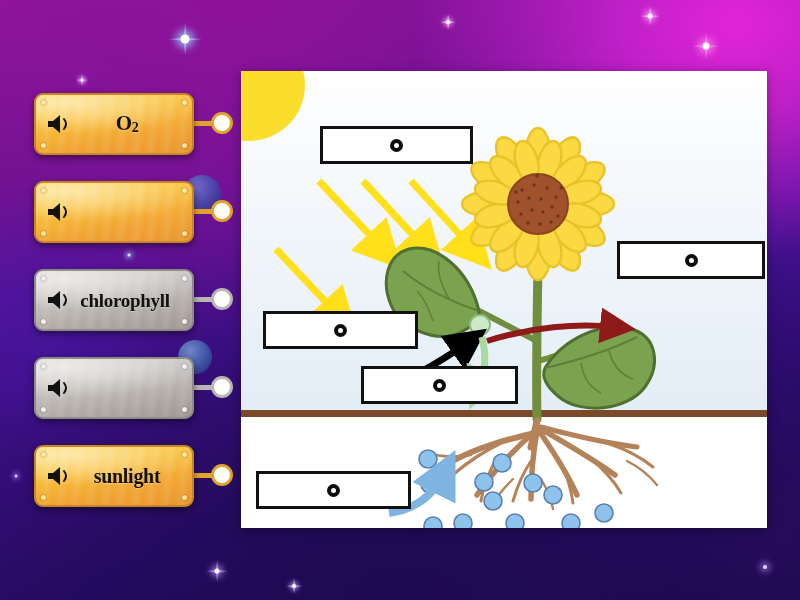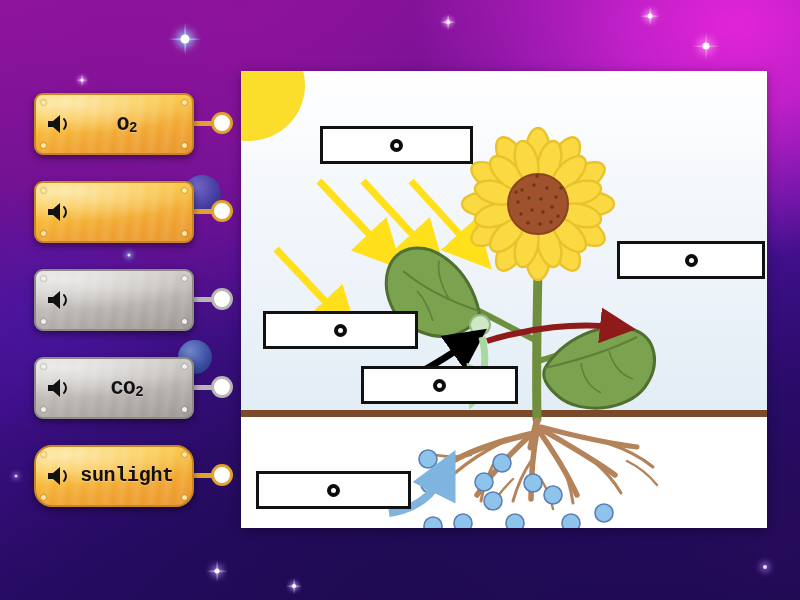--- a/index.html
+++ b/index.html
@@ -57,21 +57,21 @@
   }
   .tile .bolt{position:absolute;width:5px;height:5px;border-radius:50%;}
   .tile.gold .bolt{background:#ffe9a0;box-shadow:0 0 2px #8a5c12;}
   .tile.silver .bolt{background:#f2f0ee;box-shadow:0 0 2px #6d6a67;}
   .tile .bolt.tl{left:5px;top:5px}.tile .bolt.tr{right:5px;top:5px}
   .tile .bolt.bl{left:5px;bottom:5px}.tile .bolt.br{right:5px;bottom:5px}
 
   .spk{position:absolute;left:10px;top:50%;transform:translateY(-50%);width:26px;height:22px;}
   .tile-label{
     position:absolute;left:34px;right:8px;text-align:center;
-    font-family:Liberation Mono, monospace;
+    font-family:Liberation Serif, serif;
     font-weight:bold;font-size:21px;color:#111;
     letter-spacing:-.3px;line-height:1;
     text-shadow:0 1px 0 rgba(255,255,255,.28);
   }
   .tile-label sub{font-size:14px;vertical-align:-2px;}
 
   .stem{position:absolute;height:5px;border-radius:2px;}
   .knob{position:absolute;width:22px;height:22px;border-radius:50%;box-sizing:border-box;}
   .knob.gold{background:#ffffff;border:3px solid #e2a32c;}
   .knob.silver{background:#ffffff;border:3px solid #b9b6b4;}
@@ -209,46 +209,46 @@
     <span class="bolt tl"></span>
     <span class="bolt tr"></span>
     <span class="bolt bl"></span>
     <span class="bolt br"></span>
     <span class="spk">
       <svg viewBox="0 0 26 22" width="26" height="22">
         <path d="M2 8 h5 L14 2 v18 L7 14 H2 Z" fill="#111"></path>
         <path d="M18 6 q4 5 0 10" stroke="#111" stroke-width="2" fill="none" stroke-linecap="round"></path>
       </svg>
     </span>
+    <span class="tile-label" style="font-size:19px;left:30px;">chlorophyll</span>
   </div>
 </div>
 
 <div class="tile-wrap" style="left:0;top:0;">
   <div class="stem silver" style="left:190px;top:385px;width:30px;"></div>
   <div class="knob silver" style="left:211px;top:376px;"></div>
   <div class="tile silver" style="left:34px;top:357px;width:160px;height:62px;">
     <div class="sheen"></div>
     <span class="bolt tl"></span>
     <span class="bolt tr"></span>
     <span class="bolt bl"></span>
     <span class="bolt br"></span>
     <span class="spk">
       <svg viewBox="0 0 26 22" width="26" height="22">
         <path d="M2 8 h5 L14 2 v18 L7 14 H2 Z" fill="#111"></path>
         <path d="M18 6 q4 5 0 10" stroke="#111" stroke-width="2" fill="none" stroke-linecap="round"></path>
       </svg>
     </span>
-    <span class="tile-label">CO<sub>2</sub></span>
   </div>
 </div>
 
 <div class="tile-wrap" style="left:0;top:0;">
   <div class="stem gold" style="left:190px;top:473px;width:30px;"></div>
   <div class="knob gold" style="left:211px;top:464px;"></div>
-  <div class="tile gold" style="left:34px;top:445px;width:160px;height:62px;border-radius:18px;">
+  <div class="tile gold" style="left:34px;top:445px;width:160px;height:62px;">
     <div class="sheen"></div>
     <span class="bolt tl"></span>
     <span class="bolt tr"></span>
     <span class="bolt bl"></span>
     <span class="bolt br"></span>
     <span class="spk">
       <svg viewBox="0 0 26 22" width="26" height="22">
         <path d="M2 8 h5 L14 2 v18 L7 14 H2 Z" fill="#111"></path>
         <path d="M18 6 q4 5 0 10" stroke="#111" stroke-width="2" fill="none" stroke-linecap="round"></path>
       </svg>

